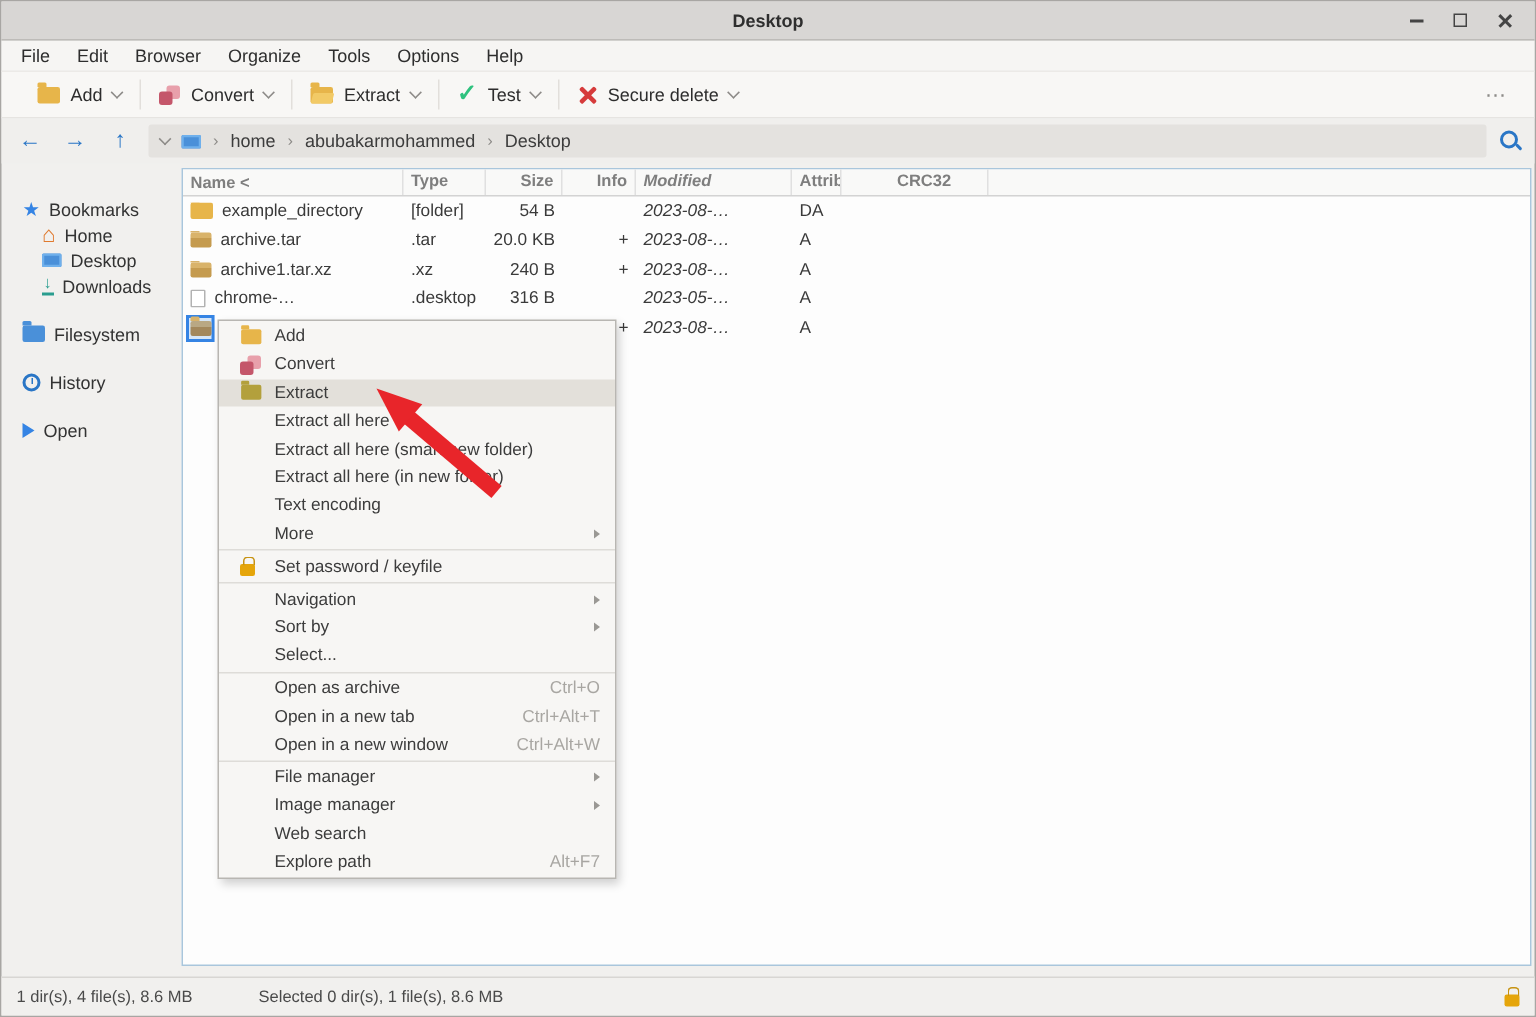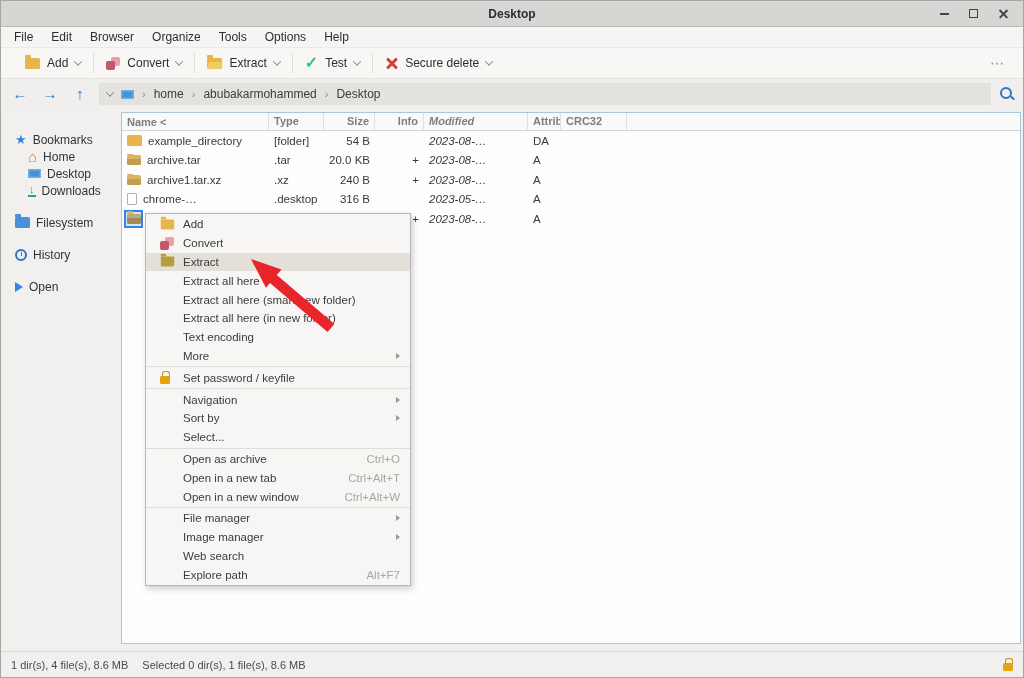--- a/index.html
+++ b/index.html
@@ -93,21 +93,21 @@
     font-size:11px; font-weight:bold; color:#7e7e7e; flex:0 0 auto; }
   .fl-header .hc { border-right:1px solid #e0e0e0; padding:2px 5px; white-space:nowrap; overflow:hidden; }
   .fl-row { display:flex; height:19.5px; align-items:center; font-size:11.5px; color:#3a3a3a; }
   .fl-row .c { padding:0 5px; white-space:nowrap; overflow:hidden; }
   .c-name { width:147px; display:flex; align-items:center; gap:6px; }
   .c-type { width:55px; }
   .c-size { width:51px; text-align:right; }
   .c-info { width:49px; text-align:right; }
   .c-mod  { width:104px;font-style:italic; }
   .c-att  { width:33px; }
-  .c-crc  { width:66px; }
+  .c-crc  { width:66px;margin-left:32px; }
   .sel-box { display:inline-flex; align-items:center; justify-content:center; width:19px; height:18px;
     border:2px solid #3584e4; background:#d6e6f7; margin-left:-3px; }
 
   
   .ctxmenu { position:absolute; left:144px; top:212px; width:266px; z-index:30;
     background:#f7f6f4; border:1px solid #b8b6b2; box-shadow:2px 3px 6px rgba(0,0,0,0.18);
     font-size:11.5px; color:#3c3c3c; padding:1px 0; }
   .cm-item { display:flex; align-items:center; height:18.8px; padding:0 10px 0 14px; }
   .cm-item.hl { background:#e3e0da; }
   .cm-icon { width:16px; margin-right:7px; display:flex; align-items:center; flex:0 0 auto; }
@@ -117,21 +117,21 @@
     border-top:3.5px solid transparent; border-bottom:3.5px solid transparent; }
   .cm-sep { height:1px; background:#dedcd8; margin:1px 0; }
   .cm-item .arch, .cm-item .fold { transform:scale(0.9); }
 
   
   .arrow-overlay { position:absolute; left:226px; top:248px; width:118px; height:88px; z-index:60; pointer-events:none; }
 
   
   .statusbar { height:26px; background:#f1f0ee; border-top:1px solid #d8d6d3;
     display:flex; align-items:center; font-size:11px; color:#4a4a4a; padding:0 10px; flex:0 0 auto;gap:12px; }
-  .sb-sel { margin-left:2px; }
+  .sb-sel { margin-left:32px; }
   .sb-lock { margin-left:auto; }
 </style>
 </head>
 <body>
 
 <div class="window">
 
   <div class="titlebar">
     <div class="title">Desktop</div>
     <div class="win-controls">

